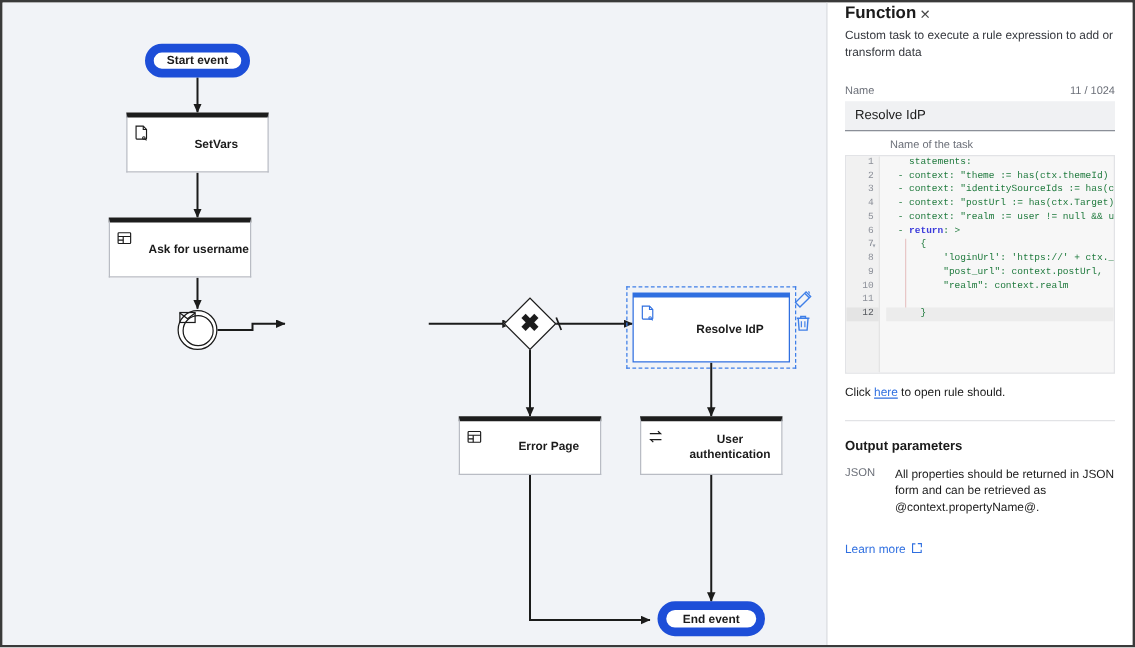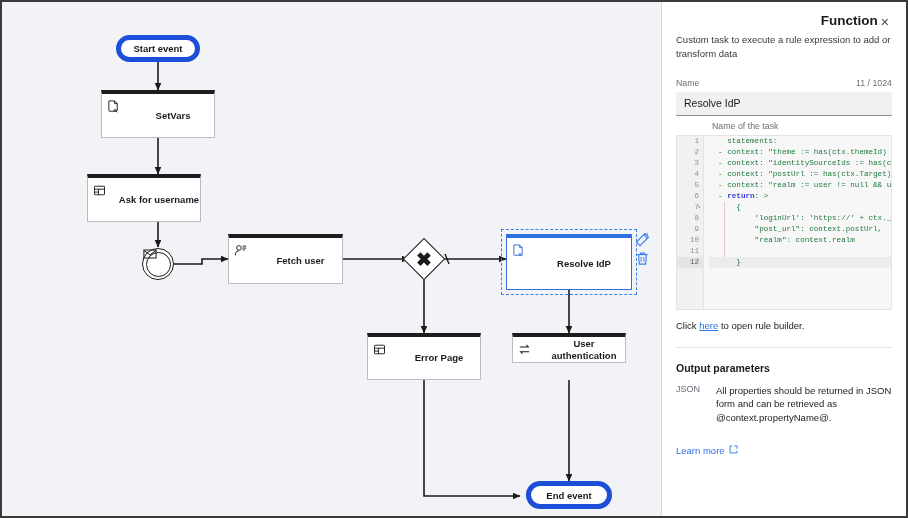--- a/index.html
+++ b/index.html
@@ -52,21 +52,21 @@
     left: 5px; top: 6px;
     width: 14px; height: 14px;
     color: #1b1b1b;
   }
   .node-box.selected .node-icon { color: #2f6fe0; }
   .node-icon svg { display: block; }
 
   .evt-pill {
     position: absolute;
     background: #ffffff;
-    border: 5px solid #1d4ed8;
+    border: 7px solid #1d4ed8;
     border-radius: 999px;
     display: flex; align-items: center; justify-content: center;
     font-size: 9.5px; font-weight: bold; color: #1b1b1b;
   }
 
   .msg-evt {
     position: absolute;
     width: 32px; height: 32px;
     border-radius: 50%;
     background: #ffffff;
@@ -107,22 +107,21 @@
   #panel {
     position: absolute;
     left: 659px; top: 0;
     width: 245px; height: 514px;
     background: #ffffff;
     border-left: 1px solid #d7dae0;
     overflow: hidden;
     padding: 0 14px;
   }
   .panel-head {
-    display: flex; align-items: flex-start; justify-content: flex-end;
-    padding-top: 11px;
+    display: flex; align-items: flex-start; justify-content: flex-start;
   }
   .panel-title { font-size: 13.5px; font-weight: bold; color: #1b1b1b; }
   .panel-close {
     font-size: 14px; color: #4a4a4a; cursor: pointer;
     line-height: 1; padding: 2px 3px;
   }
   .panel-desc {
     font-size: 9.5px; color: #34373d; line-height: 1.45;
     margin-top: 2px;
   }
@@ -269,32 +268,20 @@
 
     <div class="msg-evt" style="left:140px; top:246px;">
       <span class="inner">
         <svg viewBox="0 0 16 12" width="14" height="10">
           <rect x="0.7" y="1.2" width="14.6" height="9.6" fill="none" stroke="#1b1b1b" stroke-width="1.2"></rect>
           <path d="M0.7 1.6 L8 7.2 L15.3 1.6" fill="none" stroke="#1b1b1b" stroke-width="1.2"></path>
         </svg>
       </span>
     </div>
 
-    <div class="node-box" style="left:226px; top:232px; width:115px; height:50px;">
-      <span class="node-icon">
-        <svg viewBox="0 0 14 14" width="13" height="13">
-          <circle cx="5.3" cy="4.2" r="2.5" fill="none" stroke="currentColor" stroke-width="1"></circle>
-          <path d="M1.5 12.3 v-1.6 a3.8 3.8 0 0 1 3.8 -3.3" fill="none" stroke="currentColor" stroke-width="1"></path>
-          <path d="M9.2 2.3 H13" stroke="currentColor" stroke-width="1"></path>
-          <path d="M9.2 4.4 H13" stroke="currentColor" stroke-width="1"></path>
-          <path d="M9.2 6.4 H11.6" stroke="currentColor" stroke-width="1"></path>
-        </svg>
-      </span>
-      <span>Fetch user</span>
-    </div>
 
     <div class="gateway" style="left:407px; top:242px;"></div>
     <div class="gw-x" style="left:405px; top:240px;">✖</div>
 
     <div class="node-box selected" style="left:504px; top:232px; width:126px; height:56px;">
       <span class="node-icon">
         <svg viewBox="0 0 14 14" width="13" height="13">
           <path d="M2 1 h6.2 L11 3.8 V11.5 a0.6 0.6 0 0 1 -0.6 0.6 H2.6 a0.6 0.6 0 0 1 -0.6 -0.6 Z" fill="none" stroke="currentColor" stroke-width="1"></path>
           <path d="M8.2 1 V3.9 H11" fill="none" stroke="currentColor" stroke-width="1"></path>
           <circle cx="8.7" cy="11.2" r="1.1" fill="none" stroke="currentColor" stroke-width="0.9"></circle>
@@ -325,21 +312,21 @@
         <svg viewBox="0 0 14 14" width="13" height="13">
           <rect x="1.6" y="2.4" width="10.8" height="9.2" rx="0.7" fill="none" stroke="currentColor" stroke-width="1"></rect>
           <path d="M1.6 5.6 H12.4" stroke="currentColor" stroke-width="1"></path>
           <path d="M6 5.6 V11.6" stroke="currentColor" stroke-width="1"></path>
           <path d="M1.6 8.7 H6" stroke="currentColor" stroke-width="1"></path>
         </svg>
       </span>
       <span>Error Page</span>
     </div>
 
-    <div class="node-box" style="left:510px; top:331px; width:114px; height:30px;">
+    <div class="node-box" style="left:510px; top:331px; width:114px; height:47px;">
       <span class="node-icon">
         <svg viewBox="0 0 14 14" width="13" height="13">
           <path d="M2 4.2 H11.2 l-2.2 -2.1" fill="none" stroke="currentColor" stroke-width="1.1"></path>
           <path d="M12 9.4 H2.8 l2.2 2.1" fill="none" stroke="currentColor" stroke-width="1.1"></path>
         </svg>
       </span>
       <span class="nl">User<br>authentication</span>
     </div>
 
     <div class="evt-pill" style="left:524px; top:479px; width:86px; height:28px;">
@@ -377,21 +364,21 @@
           <div class="ln">9</div>
           <div class="ln">10</div>
           <div class="ln">11</div>
           <div class="ln cur">12</div>
         </div>
       <div class="ed-code" id="codearea"><div class="row">    statements:</div><div class="row">  - context: "theme := has(ctx.themeId) ? ctx</div><div class="row">  - context: "identitySourceIds := has(ctx.id</div><div class="row">  - context: "postUrl := has(ctx.Target) &amp;&amp; c</div><div class="row">  - context: "realm := user != null &amp;&amp; user.g</div><div class="row">  - <span class="tok-k">return</span>: &gt;</div><div class="row">      {</div><div class="row">          'loginUrl': 'https://' + ctx.__tena</div><div class="row">          "post_url": context.postUrl,</div><div class="row">          "realm": context.realm</div><div class="row">&nbsp;</div><div class="row cur">      }</div></div>
       <div class="ed-indent"></div>
     </div>
 
     <div class="rule-hint">
-      <span>Click </span><span class="link">here</span><span> to open rule builder.</span>
+      <span>Click </span><span class="link">here</span><span> to open rule should.</span>
     </div>
 
     <div class="divider"></div>
 
     <div class="out-title">Output parameters</div>
     <div class="out-row">
       <div class="out-key">JSON</div>
       <div class="out-val">All properties should be returned in JSON form and can be retrieved as @context.propertyName@.</div>
     </div>
 

